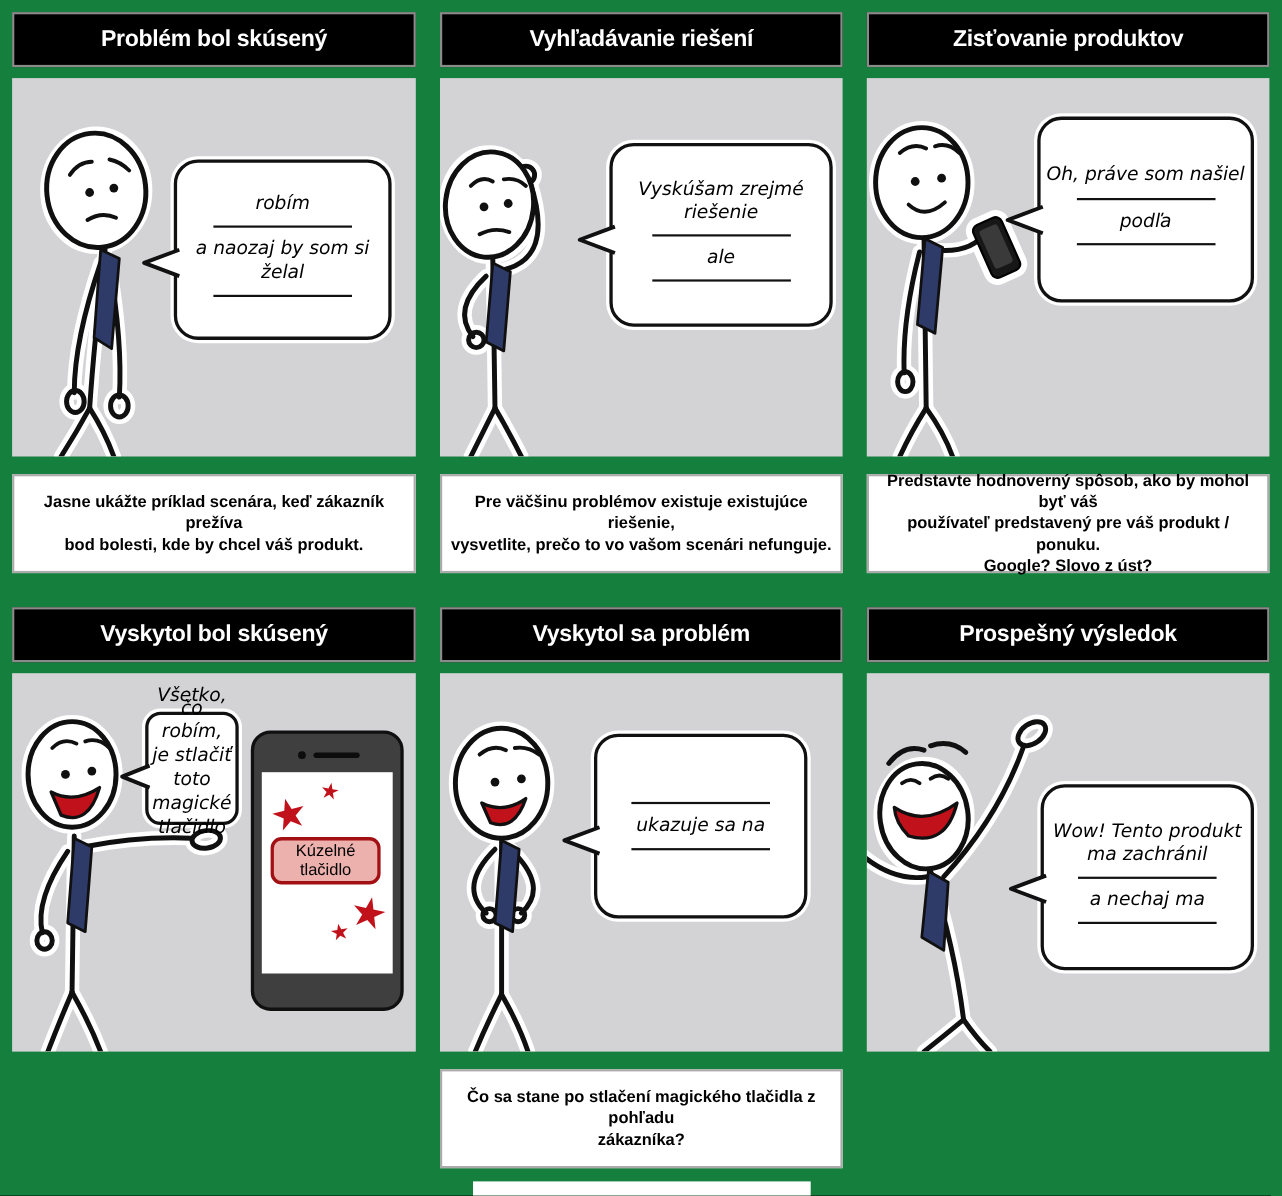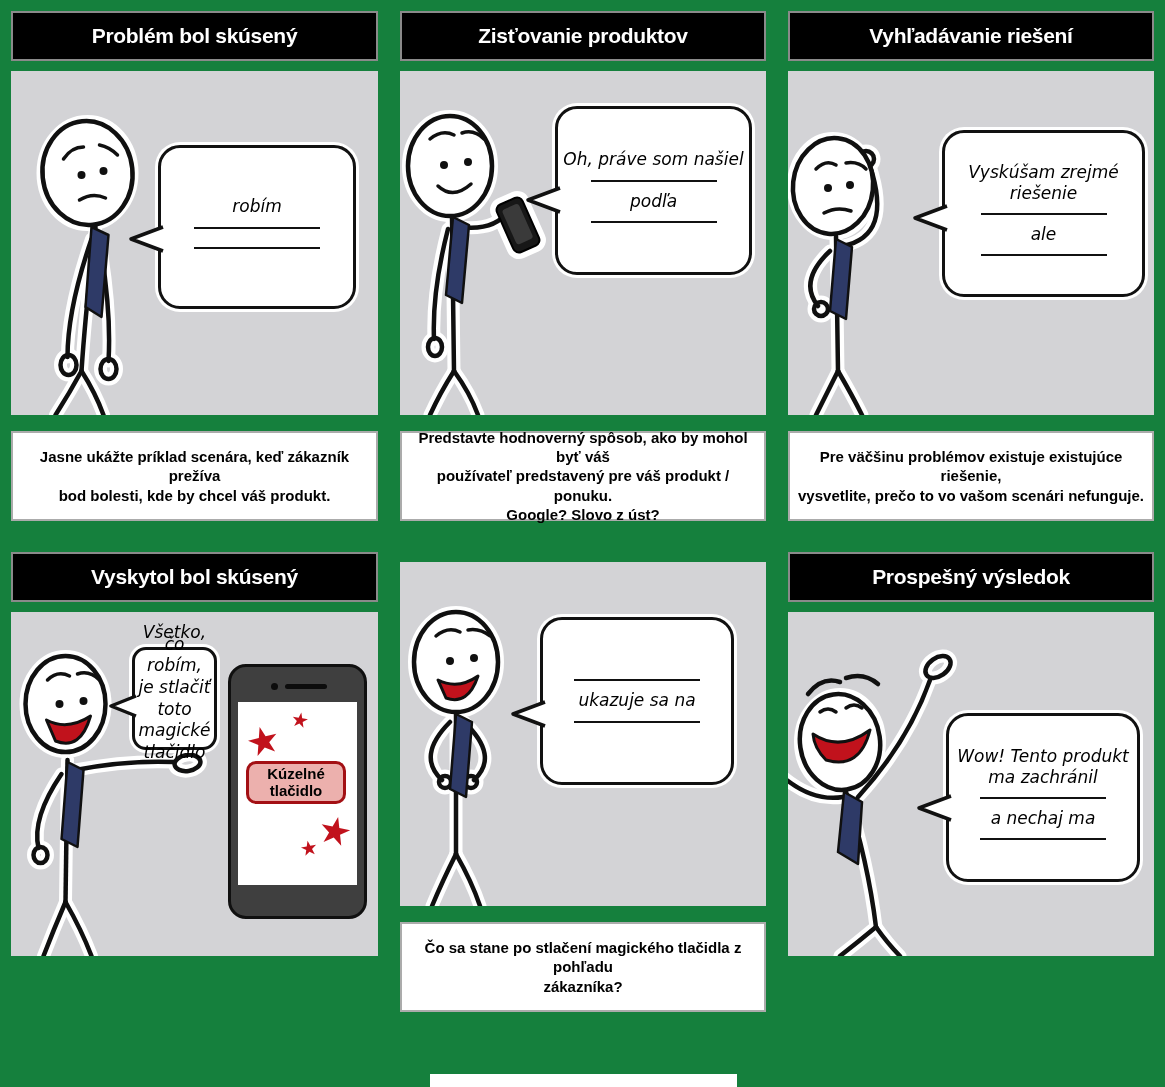--- a/index.html
+++ b/index.html
@@ -41,21 +41,21 @@
   .overflow-line{position:absolute;top:-28px;left:0;width:100%;text-align:center;}
   
   .phone{position:absolute;left:217px;top:52px;width:139px;height:255px;background:#3f3f3f;
          border:3px solid #101010;border-radius:18px;box-sizing:border-box;}
   .phone .speaker-dot{position:absolute;left:40px;top:16px;width:7px;height:7px;border-radius:50%;background:#0c0c0c;}
   .phone .speaker-bar{position:absolute;left:54px;top:17px;width:42px;height:5px;border-radius:3px;background:#0c0c0c;}
   .phone .screen{position:absolute;left:7px;top:35px;width:119px;height:183px;background:#fff;}
   .star{position:absolute;color:#c1121c;line-height:1;}
   .magic-button{position:absolute;left:8px;top:59px;width:100px;height:43px;background:#ecb0ad;
          border:3.5px solid #a31014;border-radius:10px;box-sizing:border-box;display:flex;
-         align-items:center;justify-content:center;text-align:center;font-weight:bold;
+         align-items:center;justify-content:center;text-align:center;font-weight:normal;
          font-size:15px;line-height:1.1;color:#000;}
   .bottom-strip{position:absolute;left:430px;bottom:0;width:307px;height:13px;background:#fff;}
 </style>
 </head>
 <body>
 
 <div class="board">
 
   <div class="panel">
     <div class="title">Problém bol skúsený</div>
@@ -84,25 +84,70 @@
           <circle class="dot" cx="92" cy="100" r="4"></circle>
           <path d="M68,129 Q81,121 94,127"></path>
         </g>
       </svg>
       <div class="bubble b1">
         <svg class="tail" style="top:76px" width="36" height="30" viewBox="0 0 36 30">
             <path d="M35,3 L3,15 L35,27"></path>
           </svg>
         <div>robím</div>
         <div class="blank"></div>
+        <div>a naozaj by som si
+želal</div>
         <div class="blank"></div>
       </div>
     </div>
     <div class="desc">Jasne ukážte príklad scenára, keď zákazník prežíva
 bod bolesti, kde by chcel váš produkt.</div>
+  </div>
+
+  <div class="panel">
+    <div class="title">Vyhľadávanie riešení</div>
+    <div class="scene">
+      <svg class="figure" viewBox="0 0 366 344">
+        <defs>
+            <g id="f2">
+          <path d="M48,165 L50,300"></path>
+          <path d="M50,300 Q38,324 28,344"></path>
+          <path d="M50,300 Q64,324 74,344"></path>
+          <path d="M55,175 Q105,165 82,95"></path>
+          <path d="M42,180 Q10,210 30,235"></path>
+          <ellipse cx="78" cy="88" rx="8" ry="8"></ellipse>
+          <ellipse cx="33" cy="238" rx="7" ry="7"></ellipse>
+        </g>
+          </defs>
+        <use href="#f2" class="halo"></use>
+        <ellipse class="head-halo" cx="45" cy="115" rx="40" ry="48"></ellipse>
+        <use href="#f2" class="ink"></use>
+        <ellipse class="head" cx="45" cy="115" rx="40" ry="48" transform="rotate(6 45 115)"></ellipse>
+        <polygon class="tie" points="48,168 64,176 58,248 42,240"></polygon>
+        <g class="face">
+          <path d="M28,98 Q38,88 48,94"></path>
+          <path d="M58,92 Q70,90 78,98"></path>
+          <circle class="dot" cx="40" cy="117" r="4"></circle>
+          <circle class="dot" cx="62" cy="114" r="4"></circle>
+          <path d="M36,142 Q49,135 63,140"></path>
+        </g>
+      </svg>
+      <div class="bubble b2">
+        <svg class="tail" style="top:70px" width="36" height="30" viewBox="0 0 36 30">
+            <path d="M35,3 L3,15 L35,27"></path>
+          </svg>
+        <div>Vyskúšam zrejmé
+riešenie</div>
+        <div class="blank"></div>
+        <div>ale</div>
+        <div class="blank"></div>
+      </div>
+    </div>
+    <div class="desc">Pre väčšinu problémov existuje existujúce riešenie,
+vysvetlite, prečo to vo vašom scenári nefunguje.</div>
   </div>
 
   <div class="panel">
     <div class="title">Zisťovanie produktov</div>
     <div class="scene">
       <svg class="figure" viewBox="0 0 366 344">
         <defs>
             <g id="f3">
           <path d="M52,144 L54,300"></path>
           <path d="M54,300 Q40,322 30,344"></path>
@@ -136,63 +181,20 @@
           </svg>
         <div>Oh, práve som našiel</div>
         <div class="blank"></div>
         <div>podľa</div>
         <div class="blank"></div>
       </div>
     </div>
     <div class="desc">Predstavte hodnoverný spôsob, ako by mohol byť váš
 používateľ predstavený pre váš produkt / ponuku.
 Google? Slovo z úst?</div>
-  </div>
-
-  <div class="panel">
-    <div class="title">Vyhľadávanie riešení</div>
-    <div class="scene">
-      <svg class="figure" viewBox="0 0 366 344">
-        <defs>
-            <g id="f2">
-          <path d="M48,165 L50,300"></path>
-          <path d="M50,300 Q38,324 28,344"></path>
-          <path d="M50,300 Q64,324 74,344"></path>
-          <path d="M55,175 Q105,165 82,95"></path>
-          <path d="M42,180 Q10,210 30,235"></path>
-          <ellipse cx="78" cy="88" rx="8" ry="8"></ellipse>
-          <ellipse cx="33" cy="238" rx="7" ry="7"></ellipse>
-        </g>
-          </defs>
-        <use href="#f2" class="halo"></use>
-        <ellipse class="head-halo" cx="45" cy="115" rx="40" ry="48"></ellipse>
-        <use href="#f2" class="ink"></use>
-        <ellipse class="head" cx="45" cy="115" rx="40" ry="48" transform="rotate(6 45 115)"></ellipse>
-        <polygon class="tie" points="48,168 64,176 58,248 42,240"></polygon>
-        <g class="face">
-          <path d="M28,98 Q38,88 48,94"></path>
-          <path d="M58,92 Q70,90 78,98"></path>
-          <circle class="dot" cx="40" cy="117" r="4"></circle>
-          <circle class="dot" cx="62" cy="114" r="4"></circle>
-          <path d="M36,142 Q49,135 63,140"></path>
-        </g>
-      </svg>
-      <div class="bubble b2">
-        <svg class="tail" style="top:70px" width="36" height="30" viewBox="0 0 36 30">
-            <path d="M35,3 L3,15 L35,27"></path>
-          </svg>
-        <div>Vyskúšam zrejmé
-riešenie</div>
-        <div class="blank"></div>
-        <div>ale</div>
-        <div class="blank"></div>
-      </div>
-    </div>
-    <div class="desc">Pre väčšinu problémov existuje existujúce riešenie,
-vysvetlite, prečo to vo vašom scenári nefunguje.</div>
   </div>
 
   <div class="panel">
     <div class="title">Vyskytol bol skúsený</div>
     <div class="scene">
       <svg class="figure" viewBox="0 0 366 344">
         <defs>
             <g id="f4">
           <path d="M56,148 L54,290"></path>
           <path d="M54,290 Q42,318 32,344"></path>
@@ -235,20 +237,21 @@
           <span class="star" style="left:8px;top:20px;font-size:38px;transform:rotate(-14deg)">★</span>
           <span class="star" style="left:80px;top:110px;font-size:38px;transform:rotate(12deg)">★</span>
           <span class="star" style="left:62px;top:136px;font-size:20px;transform:rotate(-10deg)">★</span>
           <div class="magic-button">Kúzelné tlačidlo</div>
         </div>
       </div>
     </div>
   </div>
 
   <div class="panel">
+    <div class="title">Vyskytol sa problém</div>
     <div class="scene">
       <svg class="figure" viewBox="0 0 366 344">
         <defs>
             <g id="f5">
           <path d="M56,150 L56,292"></path>
           <path d="M56,292 Q42,320 32,344"></path>
           <path d="M56,292 Q72,320 80,344"></path>
           <path d="M50,160 Q16,194 42,218"></path>
           <path d="M64,160 Q100,194 74,218"></path>
           <ellipse cx="45" cy="220" rx="6" ry="6"></ellipse>

